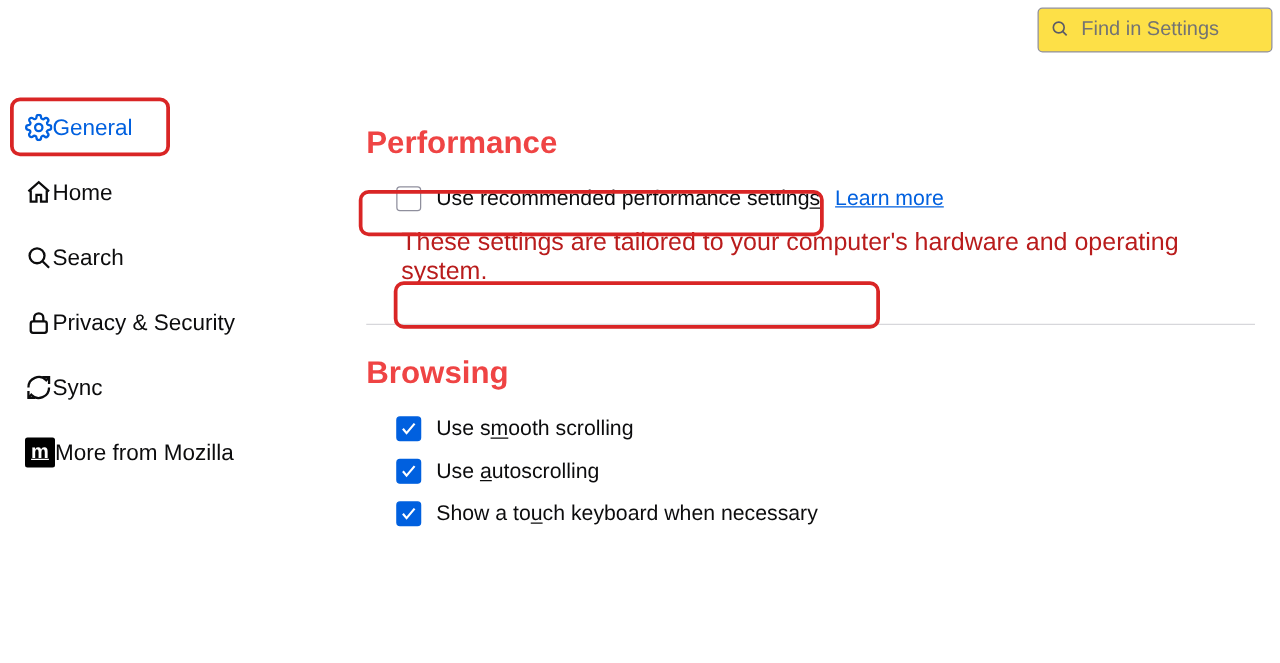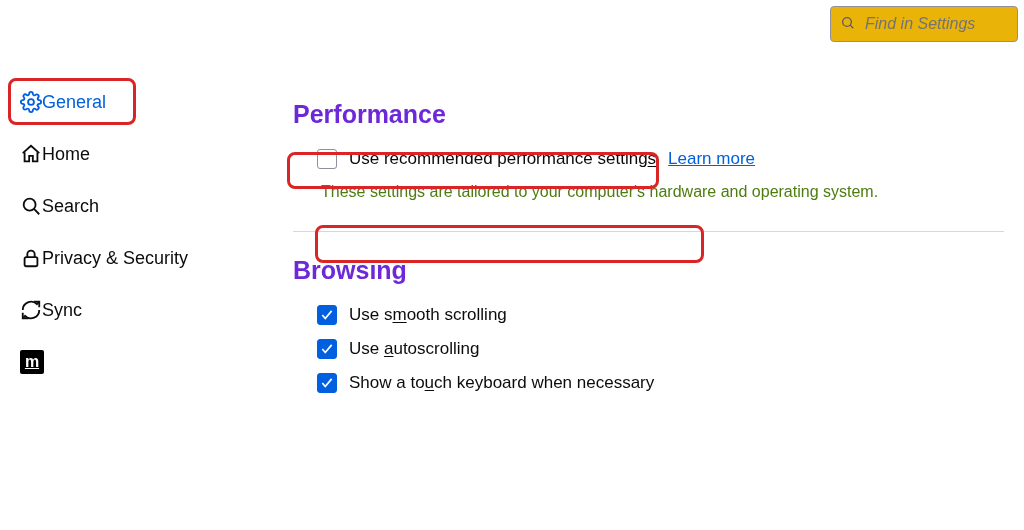--- a/index.html
+++ b/index.html
@@ -22,22 +22,21 @@
     width: 188px;
   }
   .search-input {
     width: 100%;
     height: 36px;
     border: 1px solid #8f8f9d;
     border-radius: 4px;
     padding: 0 10px 0 34px;
     font-size: 16px;
     color: #555;
-    background: #eab308;
-    font-style: italic;
+    background: #fde047;
   }
   .search-input::placeholder { color: #737373; }
   .search-icon {
     position: absolute;
     left: 10px;
     top: 9px;
     width: 16px;
     height: 16px;
     color: #5b5b66;
   }
@@ -86,21 +85,21 @@
   .content {
     position: absolute;
     left: 293px;
     top: 100px;
     right: 20px;
   }
   h2.section {
     font-size: 25px;
     font-weight: 600;
     margin-bottom: 20px;
-    color: #6d28d9;
+    color: #ef4444;
   }
   .row {
     display: flex;
     align-items: center;
     gap: 12px;
     margin-bottom: 14px;
     padding-left: 24px;
   }
   .row.indent { margin-left: 28px; }
   .checkbox {
@@ -112,22 +111,22 @@
     flex-shrink: 0;
     display:flex; align-items:center; justify-content:center;
   }
   .checkbox.checked {
     background: #0060df;
     border-color: #0060df;
   }
   .checkbox.checked svg { width:14px; height:14px; stroke:#fff; stroke-width:3; fill:none; }
   .lbl { font-size: 17px; }
   .desc {
-    font-size: 16px;
-    color: #4d7c0f;
+    font-size: 20px;
+    color: #b91c1c;
     margin: 6px 0 14px 28px;
   }
   .link { color: #0060df; text-decoration: underline; cursor:pointer;text-align:center; }
   hr.sep {
     border: none;
     border-top: 1px solid #d7d7db;
     margin: 30px 0 24px 0;
   }
   .u { text-decoration: underline; text-underline-offset: 2px; }
 </style>
@@ -192,20 +191,21 @@
           <path d="M3 12a9 9 0 0 1 15.5-6.3L21 3"></path>
           <polyline points="3 15 3 21 9 21"></polyline>
           <polyline points="21 9 21 3 15 3"></polyline>
         </svg>
     </span>
     <span>Sync</span>
   </div>
 
   <div class="nav-item">
     <span class="nav-icon mozilla">m</span>
+    <span>More from Mozilla</span>
   </div>
 </nav>
 
 <main class="content">
 
   <h2 class="section">Performance</h2>
 
   <div class="row">
     <span class="checkbox"></span>
     <span class="lbl"><span>Use recommended performance setting</span><span class="u">s</span></span>

